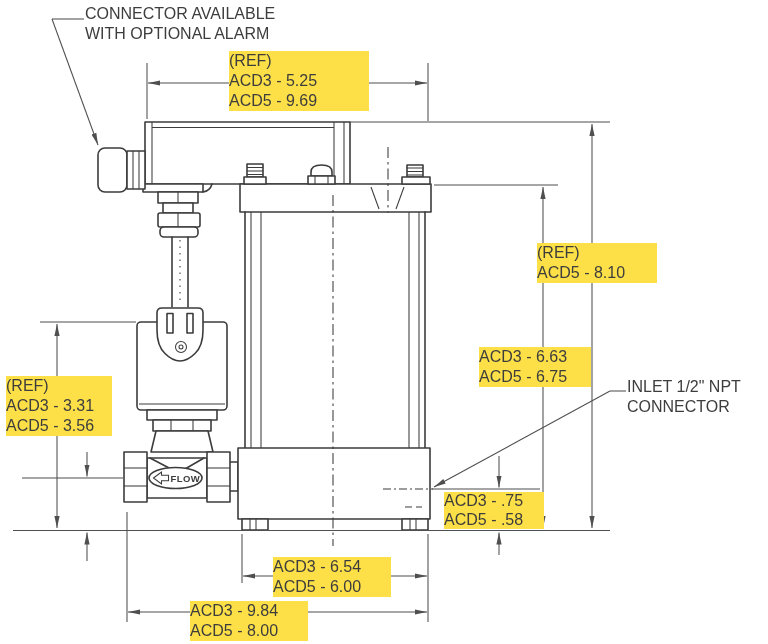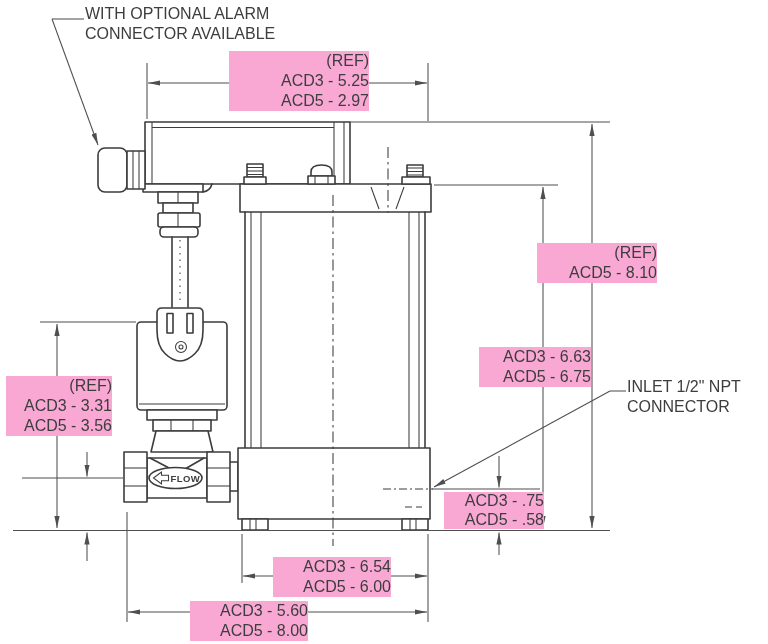--- a/index.html
+++ b/index.html
@@ -12,21 +12,21 @@
   #stage{position:relative;width:768px;height:644px;background:var(--bg-color);overflow:hidden;
          font-family:"Liberation Sans","DejaVu Sans",sans-serif;}
   #drawing{position:absolute;left:0;top:0;}
   .o  {stroke:var(--line-color);stroke-width:1.6;fill:none;stroke-linejoin:round;stroke-linecap:round;}
   .ow {stroke:var(--line-color);stroke-width:1.6;fill:#fff;stroke-linejoin:round;}
   .th {stroke:var(--line-color);stroke-width:1.05;fill:none;}
   .cl {stroke:var(--line-color);stroke-width:1.05;fill:none;}
   .d  {stroke:var(--dim-color);stroke-width:1.05;fill:none;}
   #arr-head{fill:var(--dim-color);}
   .t{position:absolute;font-size:16px;line-height:20px;color:var(--text-color);white-space:nowrap;}
-  .dim{background:#f9a8d4;text-align:right;}
+  .dim{background:#fde047;text-align:left;}
   .note{text-align:left;}
   .flow-text{font-size:9.5px;font-weight:bold;letter-spacing:.4px;fill:var(--line-color);
              font-family:"Liberation Sans","DejaVu Sans",sans-serif;}
 </style>
 </head>
 <body>
 
 <div id="stage">
 
 <svg id="drawing" width="768" height="644" viewBox="0 0 768 644">
@@ -180,28 +180,28 @@
       <line class="d" x1="52" y1="19" x2="98" y2="145" marker-end="url(#arr)"></line>
     </g>
     <g>
       <line class="d" x1="626" y1="391" x2="610" y2="391"></line>
       <line class="d" x1="610" y1="391" x2="434" y2="487" marker-end="url(#arr)"></line>
     </g>
   </g>
 </svg>
 
 <div class="t note" style="left:85px;top:4px;">
+  <div>CONNECTOR AVAILABLE</div>
   <div>WITH OPTIONAL ALARM</div>
-  <div>CONNECTOR AVAILABLE</div>
 </div>
 
 <div class="t dim" style="left:229px;top:51px;width:140px;">
   <div>(REF)</div>
   <div>ACD3 - 5.25</div>
-  <div>ACD5 - 2.97</div>
+  <div>ACD5 - 9.69</div>
 </div>
 
 <div class="t dim" style="left:537px;top:243px;width:120px;">
   <div>(REF)</div>
   <div>ACD5 - 8.10</div>
 </div>
 
 <div class="t dim" style="left:479px;top:347px;width:112px;">
   <div>ACD3 - 6.63</div>
   <div>ACD5 - 6.75</div>
@@ -223,17 +223,17 @@
   <div>ACD3 - .75</div>
   <div>ACD5 - .58</div>
 </div>
 
 <div class="t dim" style="left:273px;top:557px;width:118px;">
   <div>ACD3 - 6.54</div>
   <div>ACD5 - 6.00</div>
 </div>
 
 <div class="t dim" style="left:190px;top:601px;width:118px;">
-  <div>ACD3 - 5.60</div>
+  <div>ACD3 - 9.84</div>
   <div>ACD5 - 8.00</div>
 </div>
 
 </div>
 
 </body></html>

